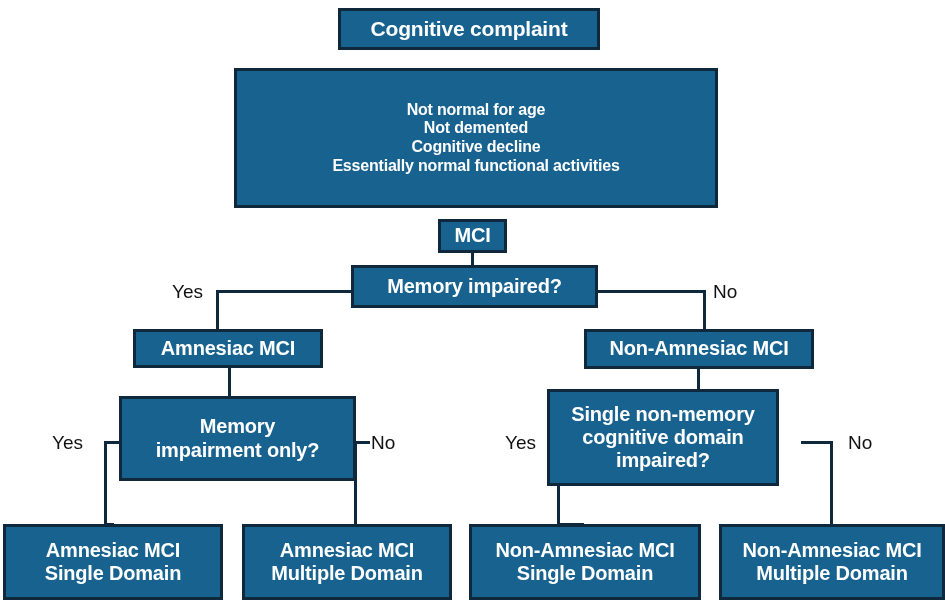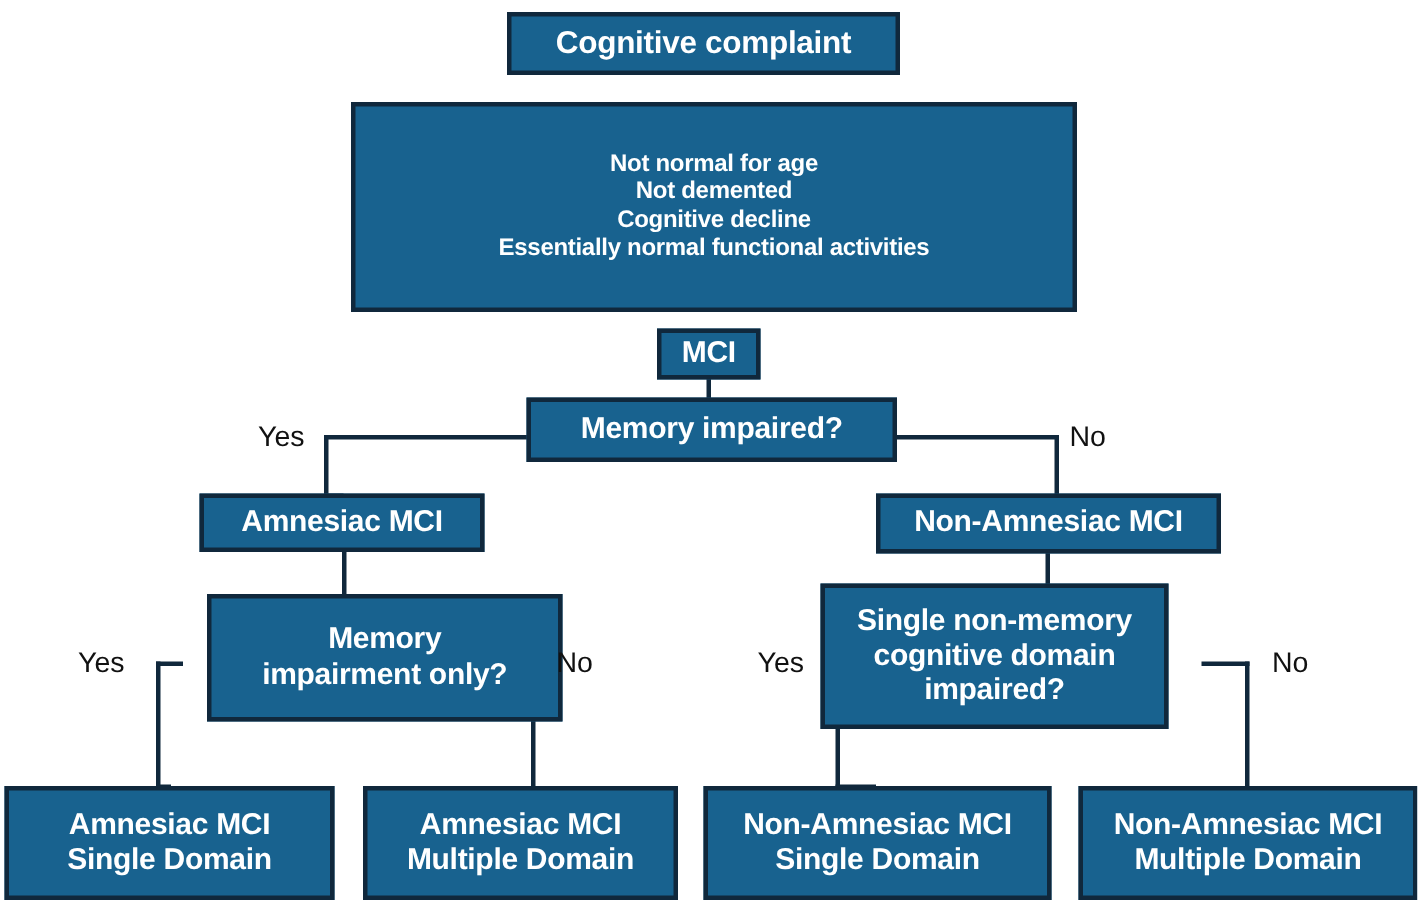--- a/index.html
+++ b/index.html
@@ -55,21 +55,21 @@
     white-space: nowrap;
   }
 
   
   #n-cognitive-complaint { left: 338px; top: 8px;   width: 262px; height: 42px; font-size: 21px; }
   #n-criteria            { left: 234px; top: 68px;  width: 484px; height: 140px; font-size: 16px; }
   #n-mci                 { left: 438px; top: 219px; width: 69px;  height: 34px; font-size: 20px; }
   #n-memory-impaired     { left: 351px; top: 265px; width: 247px; height: 43px; font-size: 20px; }
   #n-amnesiac-mci        { left: 133px; top: 329px; width: 190px; height: 39px; font-size: 20px; }
   #n-nonamnesiac-mci     { left: 584px; top: 329px; width: 230px; height: 40px; font-size: 20px; }
-  #n-memory-only         { left: 119px; top: 396px; width: 237px; height: 85px; font-size: 20px; margin-left: 19px; }
+  #n-memory-only         { left: 119px; top: 396px; width: 237px; height: 85px; font-size: 20px; }
   #n-single-nonmemory    { left: 547px; top: 389px; width: 232px; height: 97px; font-size: 20px; }
   #n-amnesiac-single     { left: 3px;   top: 524px; width: 220px; height: 76px; font-size: 20px; }
   #n-amnesiac-multiple   { left: 242px; top: 524px; width: 210px; height: 76px; font-size: 20px; }
   #n-nonamnesiac-single  { left: 469px; top: 524px; width: 232px; height: 76px; font-size: 20px; }
   #n-nonamnesiac-multiple{ left: 719px; top: 524px; width: 226px; height: 76px; font-size: 20px; }
 </style>
 </head>
 <body>
 
 <div id="canvas">

